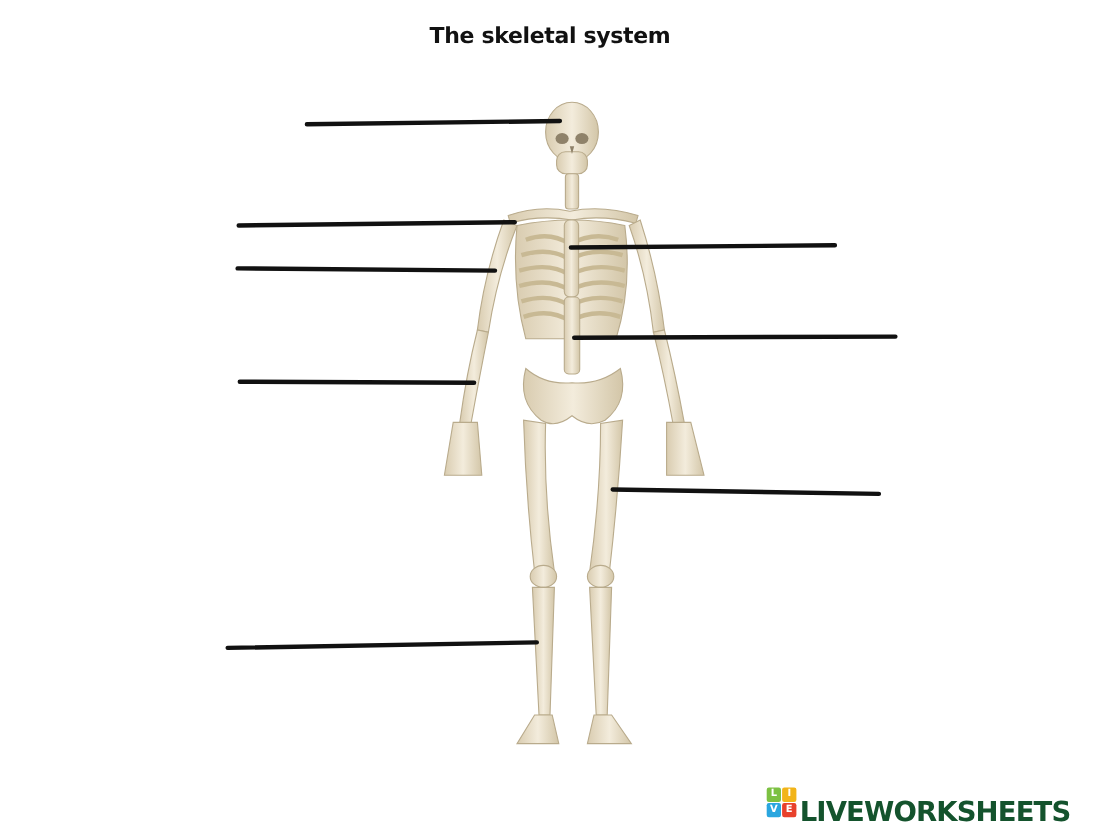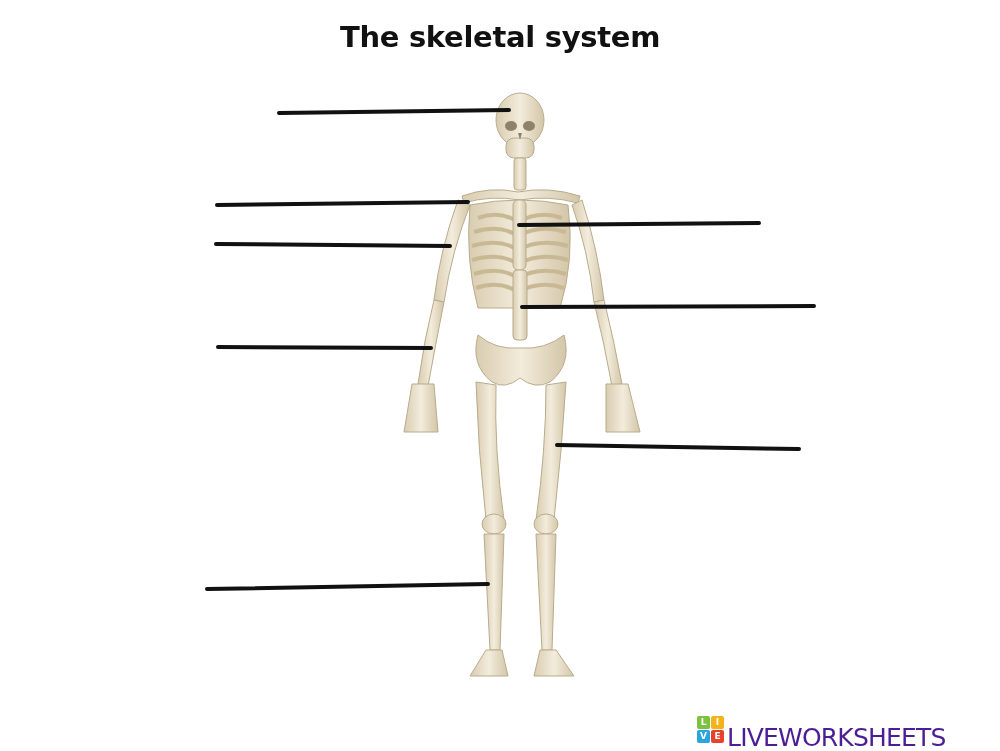--- a/index.html
+++ b/index.html
@@ -1,22 +1,22 @@
 <!DOCTYPE html>
 <html><head>
 <meta charset="utf-8">
 <style>
   html, body { margin:0; padding:0; background:#ffffff; }
   body { width:1000px; height:751px; position:relative; overflow:hidden; font-family:"DejaVu Sans", sans-serif; }
-  .title { position:absolute; left:0; width:1000px; top:20px; text-align:center; font-family:"DejaVu Sans", sans-serif; font-weight:bold; font-size:29px; color:#111; letter-spacing:-0.3px; }
+  .title { position:absolute; left:0; width:1000px; top:20px; text-align:center; font-family:"DejaVu Sans", sans-serif; font-weight:bold; font-size:20px; color:#111; letter-spacing:-0.3px; }
   svg.diagram { position:absolute; left:0; top:0; }
   .logo { position:absolute; left:697px; top:714px; display:flex; align-items:center; height:30px; }
   .logo-grid { display:grid; grid-template-columns:13px 13px; grid-template-rows:13px 13px; gap:1px; margin-right:3px; }
   .logo-grid span { display:flex; align-items:center; justify-content:center; color:#fff; font-size:9px; font-weight:bold; border-radius:2px; font-family:"DejaVu Sans", sans-serif; }
-  .logo-text { font-family:"DejaVu Sans", sans-serif; font-weight:normal; font-size:25px; color:#4c1d95; letter-spacing:-0.8px;margin-top:16px; }
+  .logo-text { font-family:"DejaVu Sans", sans-serif; font-weight:bold; font-size:25px; color:#14532d; letter-spacing:-0.8px;margin-top:16px; }
 </style>
 </head>
 <body>
 
 <div class="title">The skeletal system</div>
 
 <svg class="diagram" width="1000" height="751" viewBox="0 0 1000 751">
   <defs>
     <linearGradient id="boneG" x1="0" x2="1">
       <stop offset="0" stop-color="#d9ccb0"></stop>

